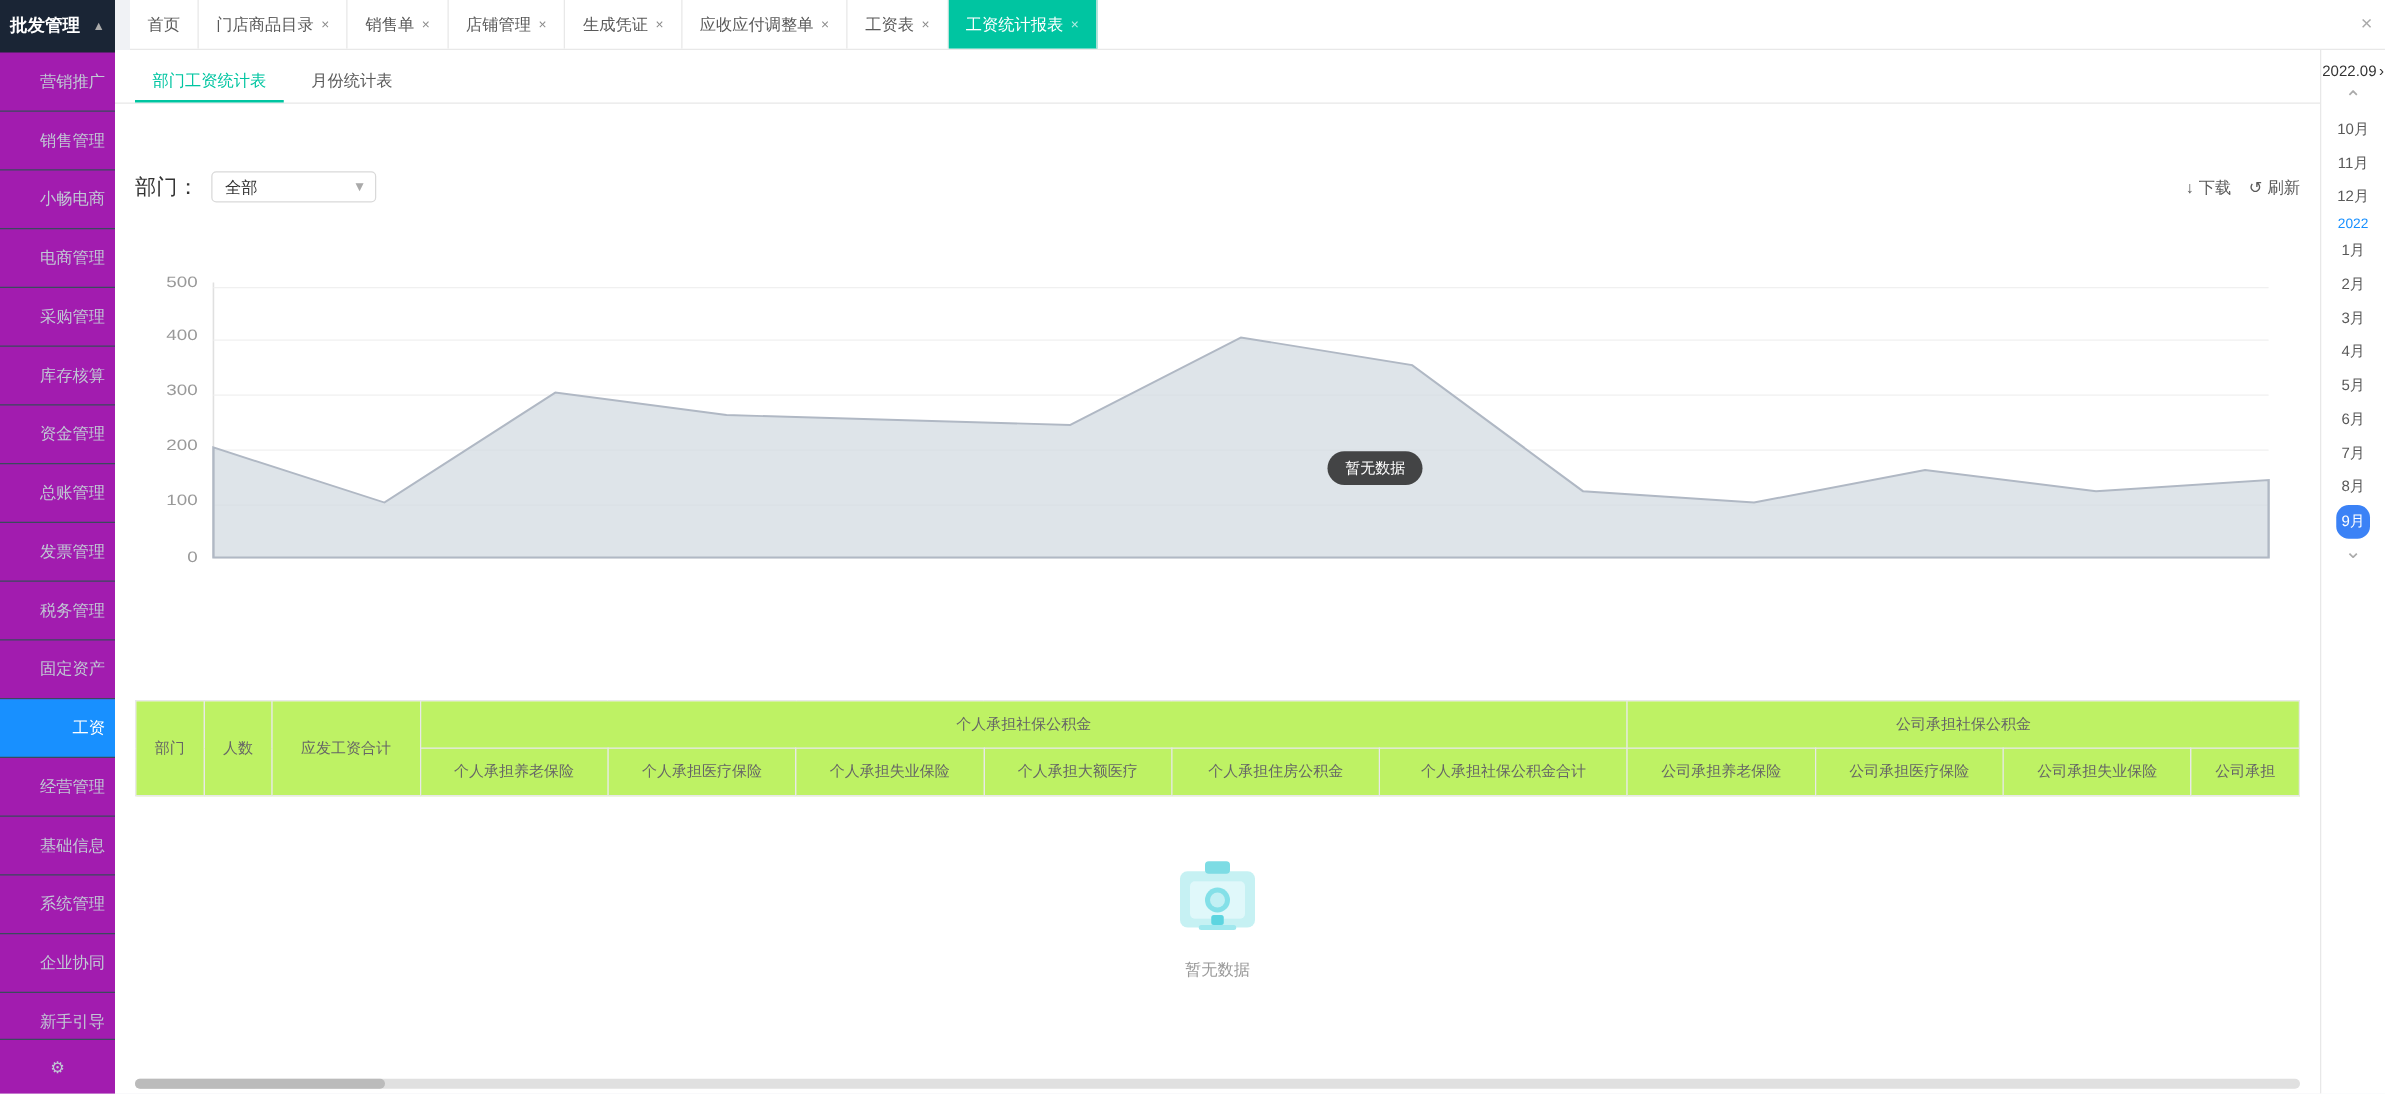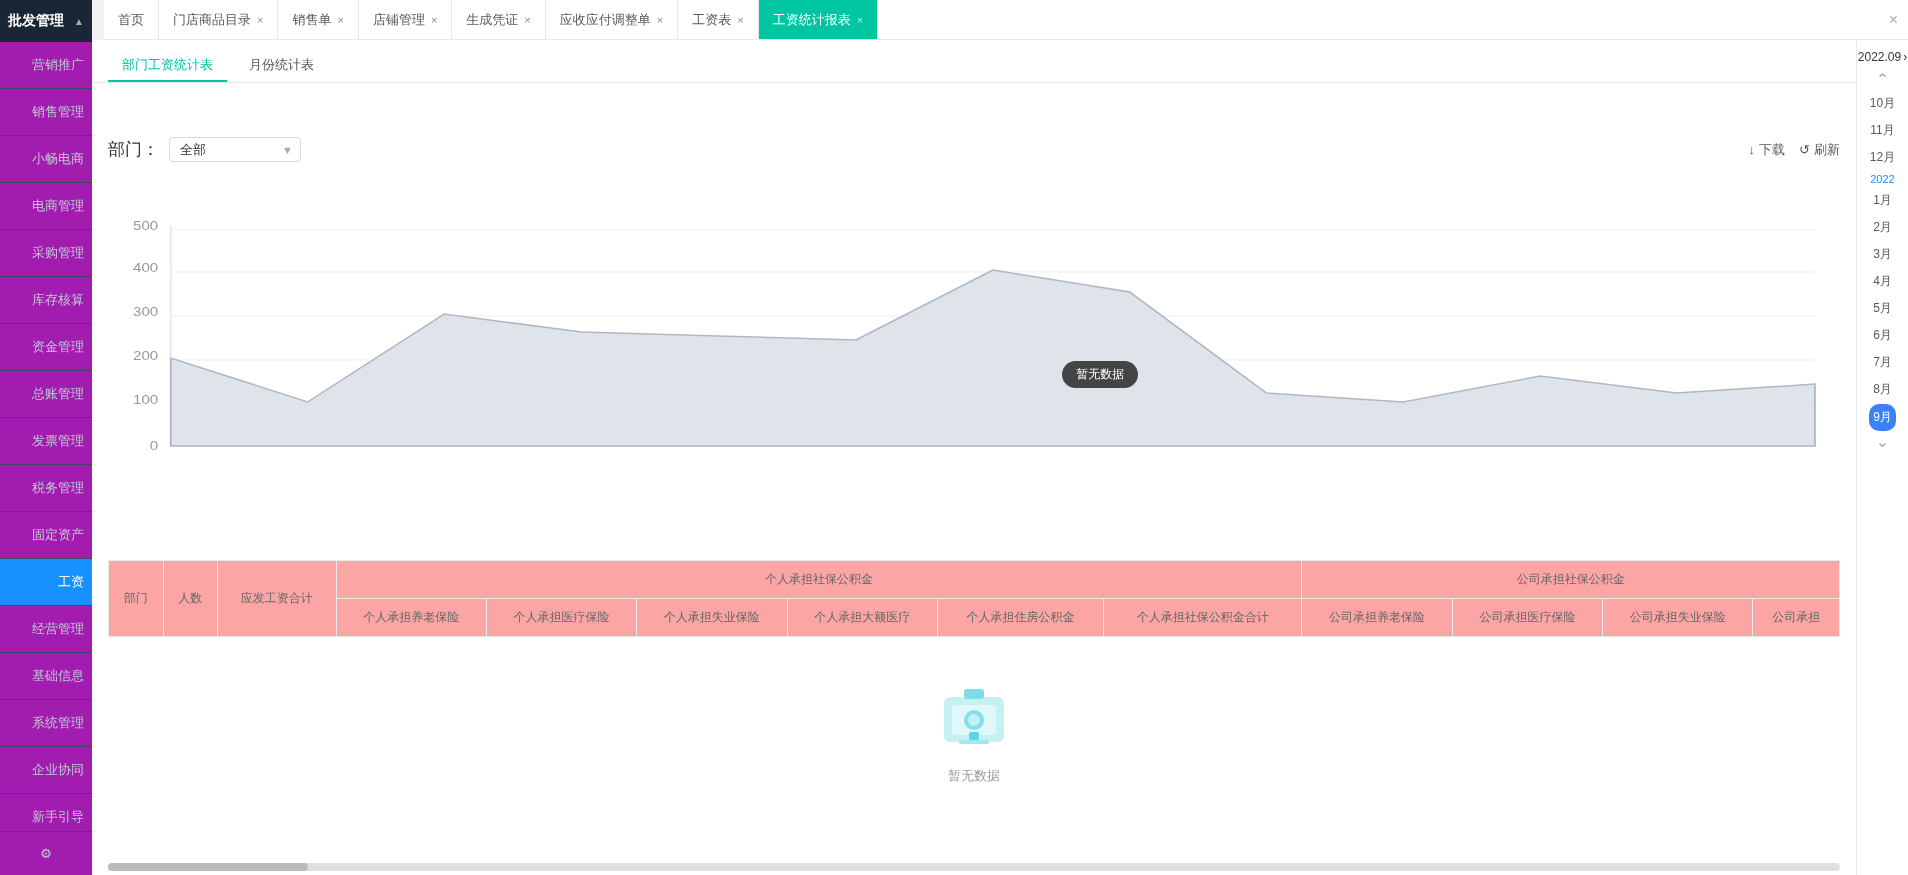--- a/index.html
+++ b/index.html
@@ -203,21 +203,21 @@
       flex: 1;
       overflow: auto;
       margin: 0 16px;
     }
     .data-table {
       width: 100%;
       border-collapse: collapse;
       font-size: 12px;
     }
     .data-table th {
-      background: #fca5a5;
+      background: #bef264;
       color: #666;
       padding: 10px 8px;
       border: 1px solid #e8e8e8;
       font-weight: normal;
       text-align: center;
       white-space: nowrap;
     }
     .table-header-group {
       background: #e8f5f2;
       color: #333;

